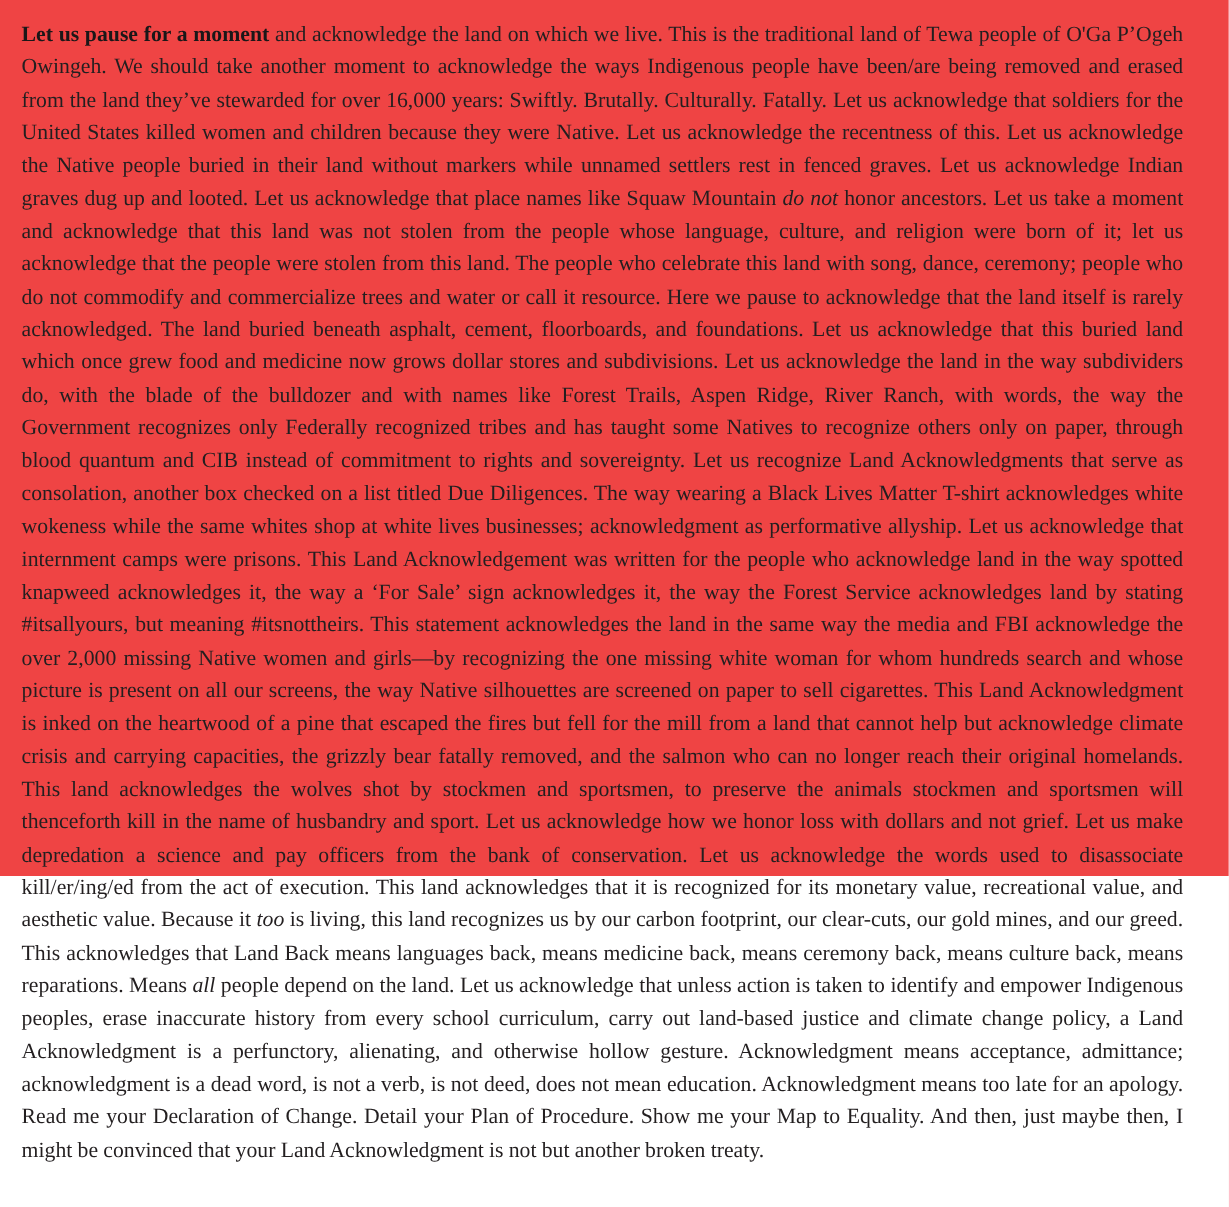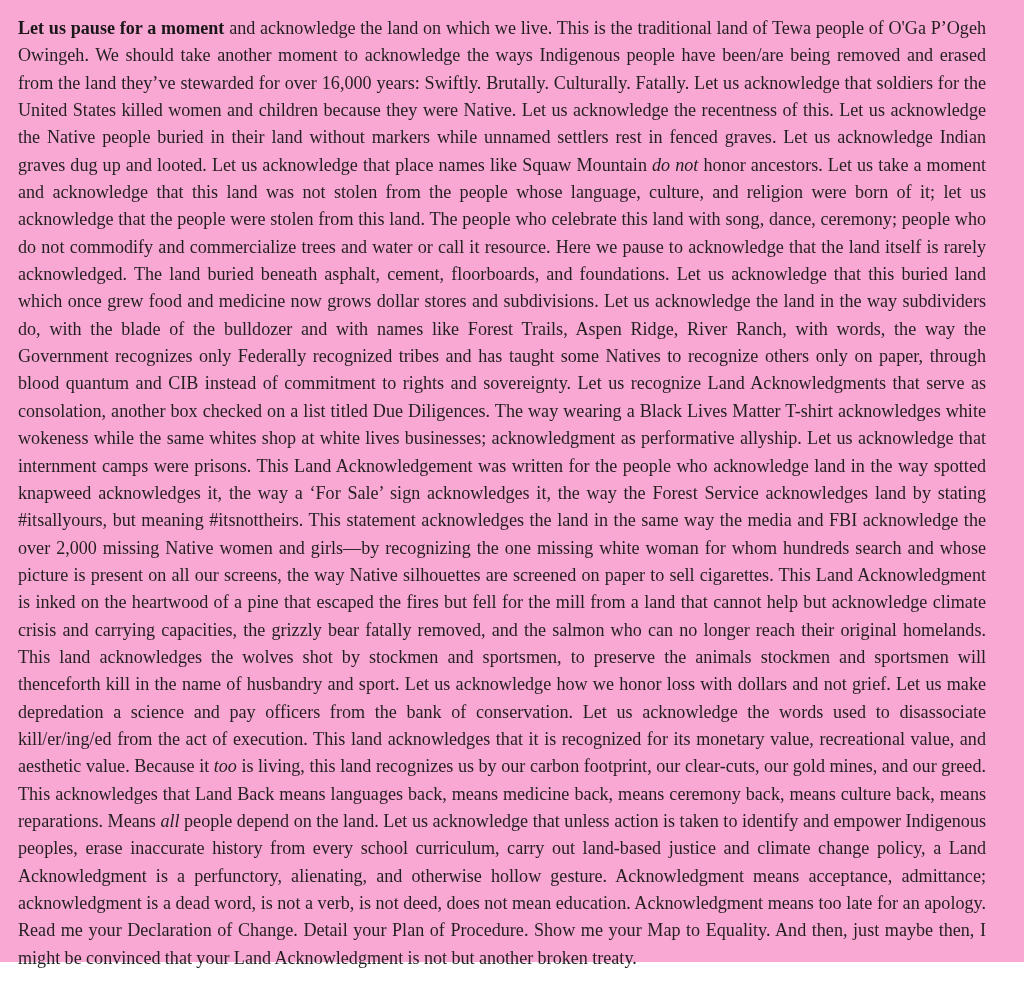--- a/index.html
+++ b/index.html
@@ -9,23 +9,23 @@
   }
   body {
     width: 1024px;
     height: 1006px;
     overflow: hidden;
     font-family: "Liberation Serif", "DejaVu Serif", serif;
   }
   #page {
     box-sizing: border-box;
     width: 1024px;
-    height: 962px;
+    height: 730px;
     padding: 15px 38px 0 18px;
-    background: #f9a8d4;
+    background: #ef4444;
   }
   .body-text {
     margin: 0;
     color: #231f20;
     font-size: 18.1px;
     line-height: 27.35px;
     text-align: justify;
     text-justify: inter-word;
     word-spacing: -0.2px;
     letter-spacing: 0.01px;

